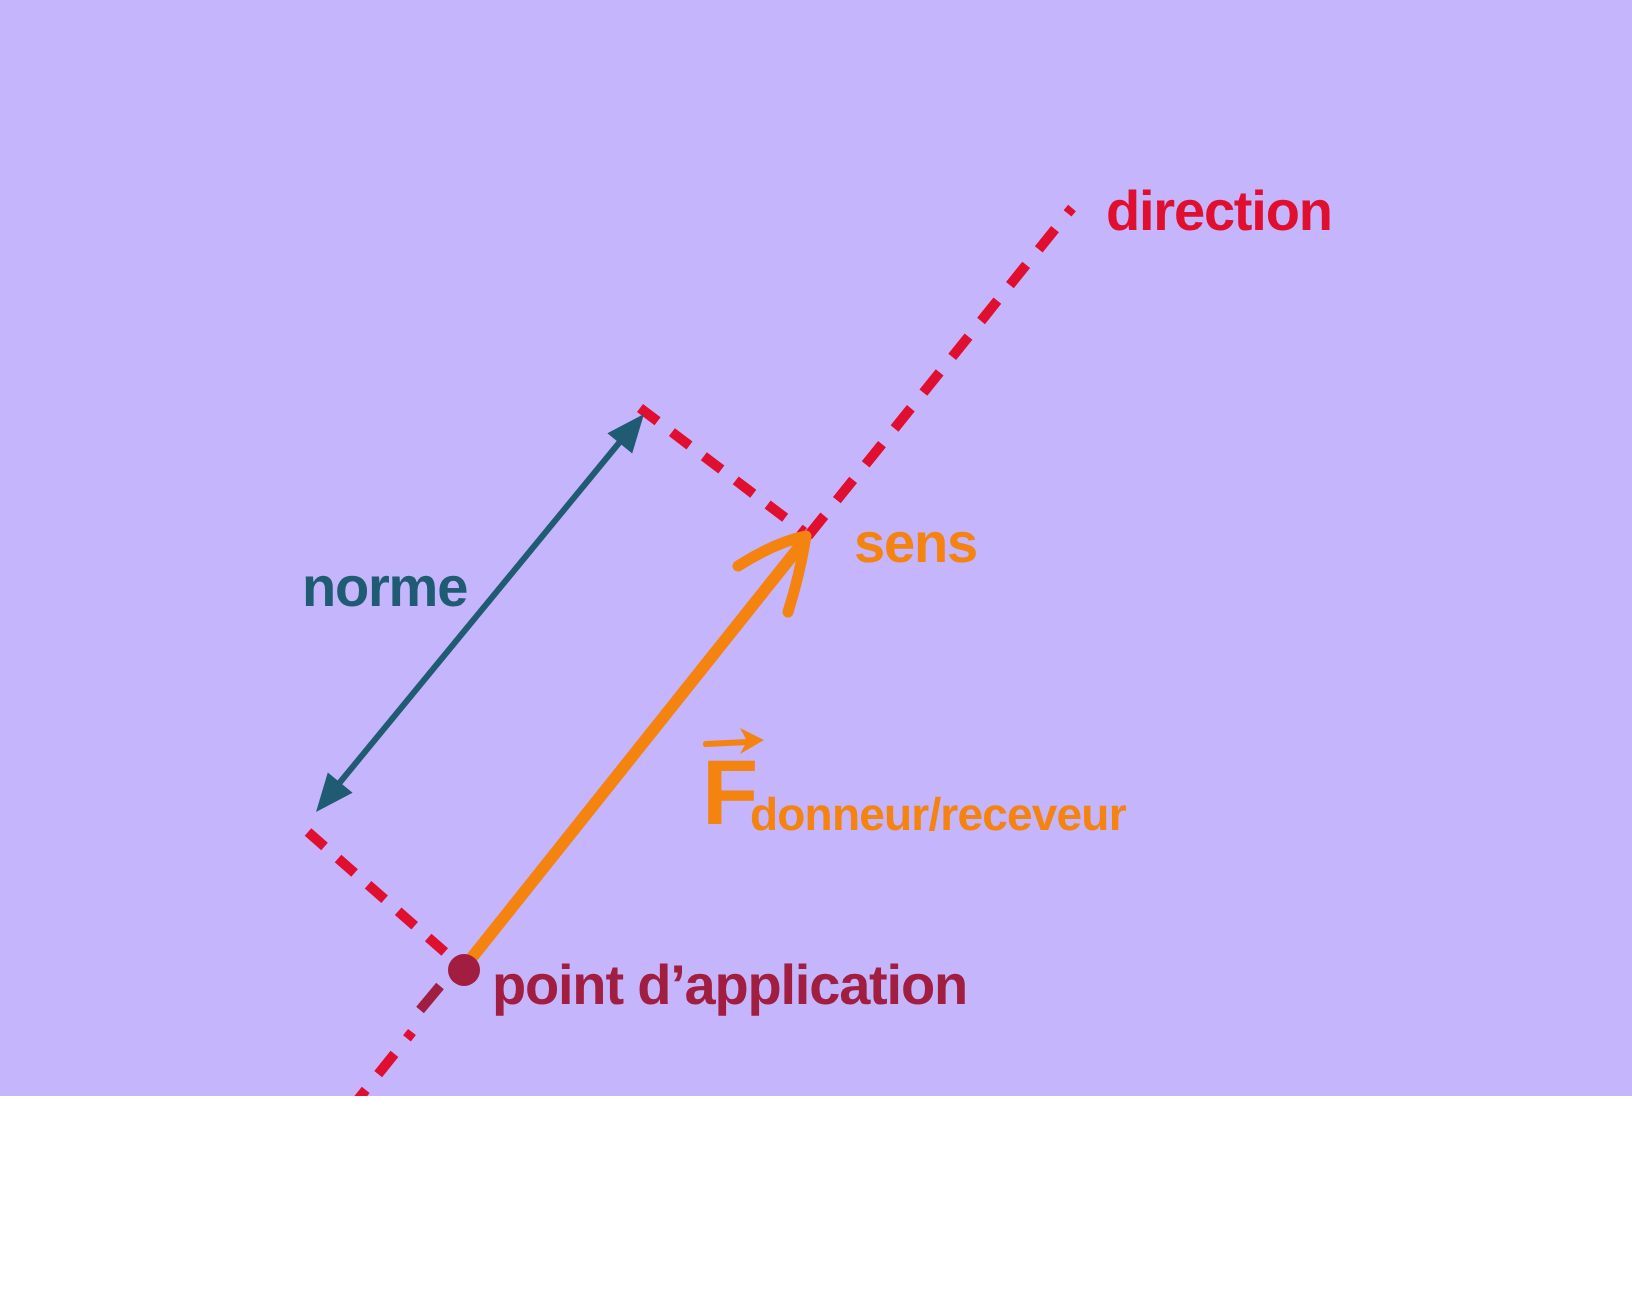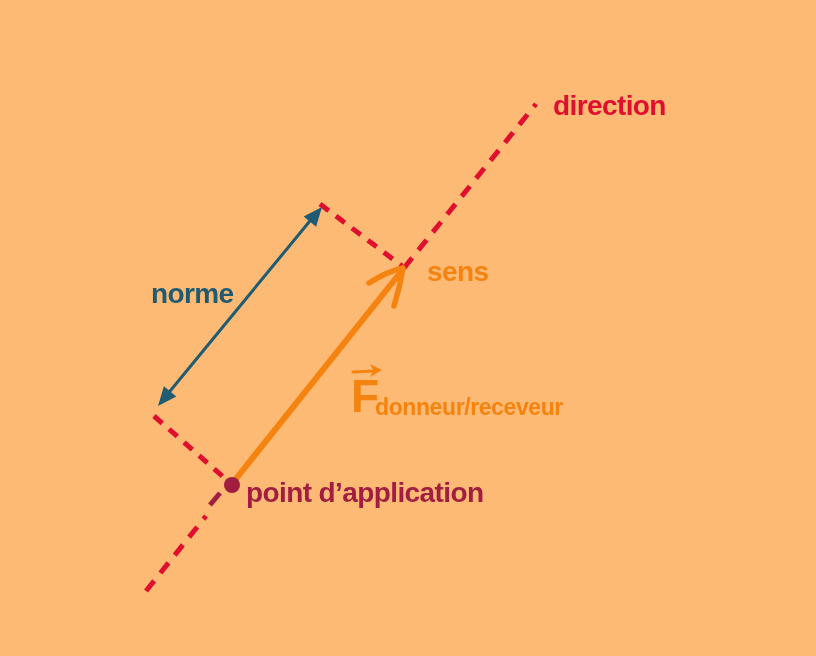--- a/index.html
+++ b/index.html
@@ -3,22 +3,22 @@
 <meta charset="utf-8">
 <style>
   html, body {
     margin: 0;
     padding: 0;
     background: #ffffff;
   }
   .stage {
     position: relative;
     width: 816px;
-    height: 656px;
-    background: #fdba74;
+    height: 548px;
+    background: #c4b5fd;
     overflow: hidden;
     font-family: "Liberation Sans", sans-serif;
     text-align: center;
   }
   svg text {
     font-family: "Liberation Sans", sans-serif;
     font-weight: 700;
     letter-spacing: -0.6px;
   }
   .label { font-size: 28px; }

